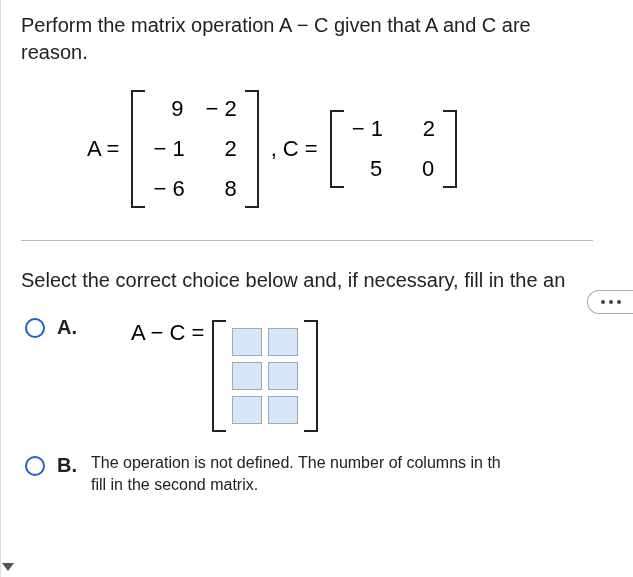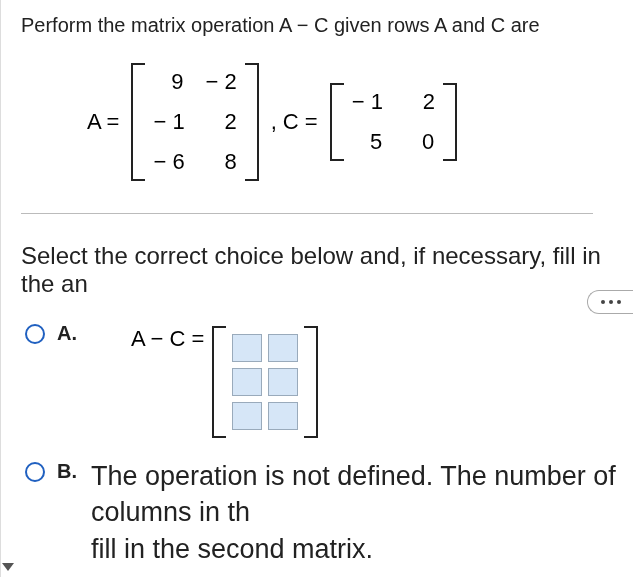--- a/index.html
+++ b/index.html
@@ -80,21 +80,21 @@
     background: #fff;
     display: flex;
     align-items: center;
     justify-content: center;
     gap: 4px;
   }
   .dots-pill .dot {
     width: 4px; height: 4px; background: #444; border-radius: 50%;
   }
   .instruction {
-    font-size: 24px;
+    font-size: 20px;
     color: #222;
     margin-bottom: 22px;
   }
   .choices { padding-left: 4px; }
   .choice {
     display: flex;
     align-items: flex-start;
     margin-bottom: 20px;
     gap: 12px;
   }
@@ -137,41 +137,42 @@
     display: flex;
     gap: 6px;
   }
   .input-cell {
     width: 30px;
     height: 28px;
     background: #d6e6f7;
     border: 1px solid #9ab;
   }
   .choice-b .choice-text {
-    font-size: 27px;
+    font-size: 16px;
     color: #222;
     line-height: 1.35;
   }
   .side-dropdown {
     position: absolute;
     left: 2px;
     bottom: 6px;
     width: 0; height: 0;
     border-left: 6px solid transparent;
     border-right: 6px solid transparent;
     border-top: 8px solid #555;
   }
 </style>
 </head>
 <body>
 
 <div class="page">
 
   <div class="question-text">
-    <span>Perform the matrix operation A − C given rows A and C are</span><br>
+    <span>Perform the matrix operation A − C given that A and C are</span><br>
+    <span>reason.</span>
   </div>
 
   <div class="matrix-block">
     <span class="matrix-eq-label">A =</span>
 
     <div class="matrix">
       <div class="bracket-left"></div>
       <div class="matrix-rows">
         <div class="matrix-row">
           <span class="matrix-cell">9</span>

